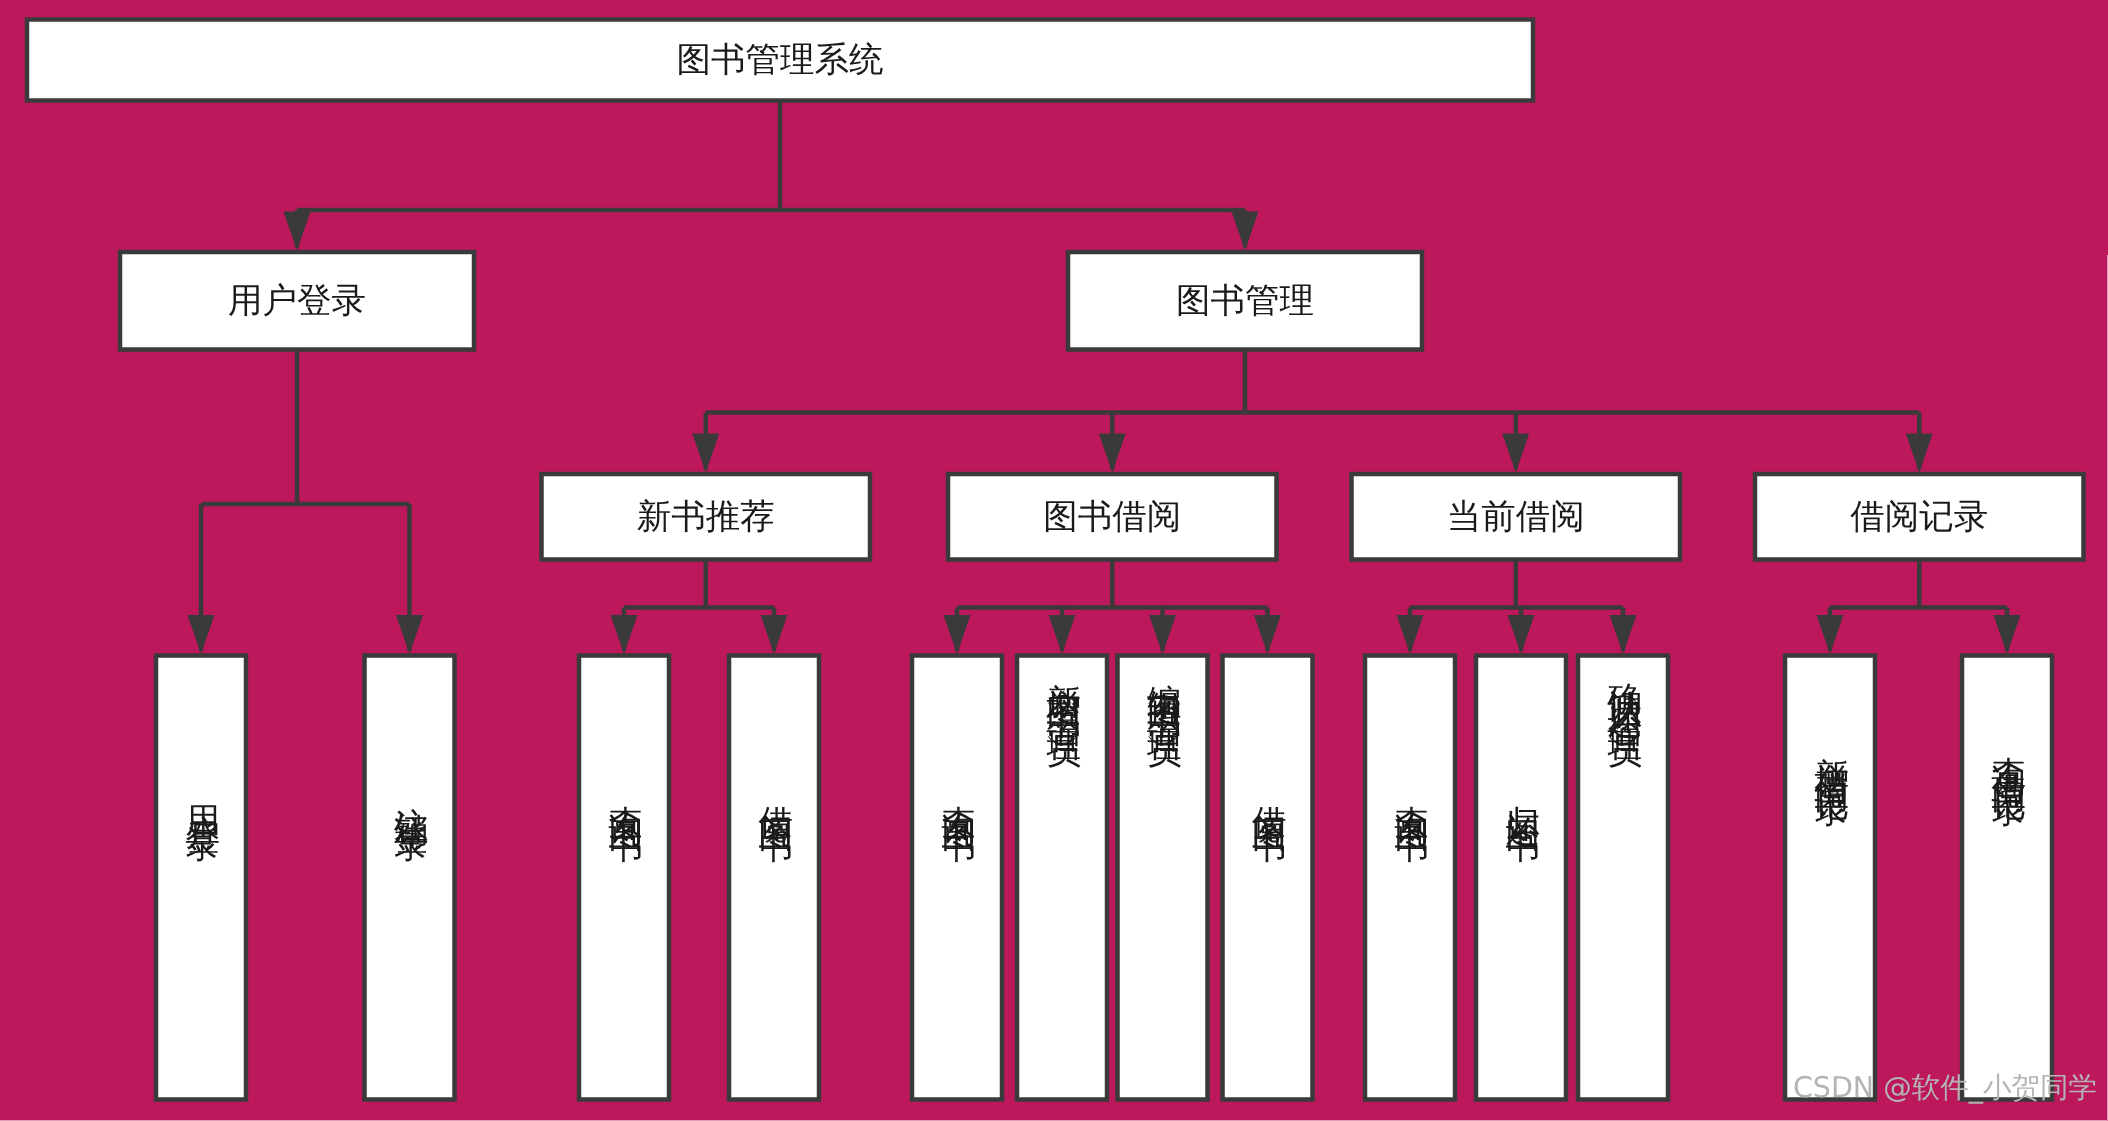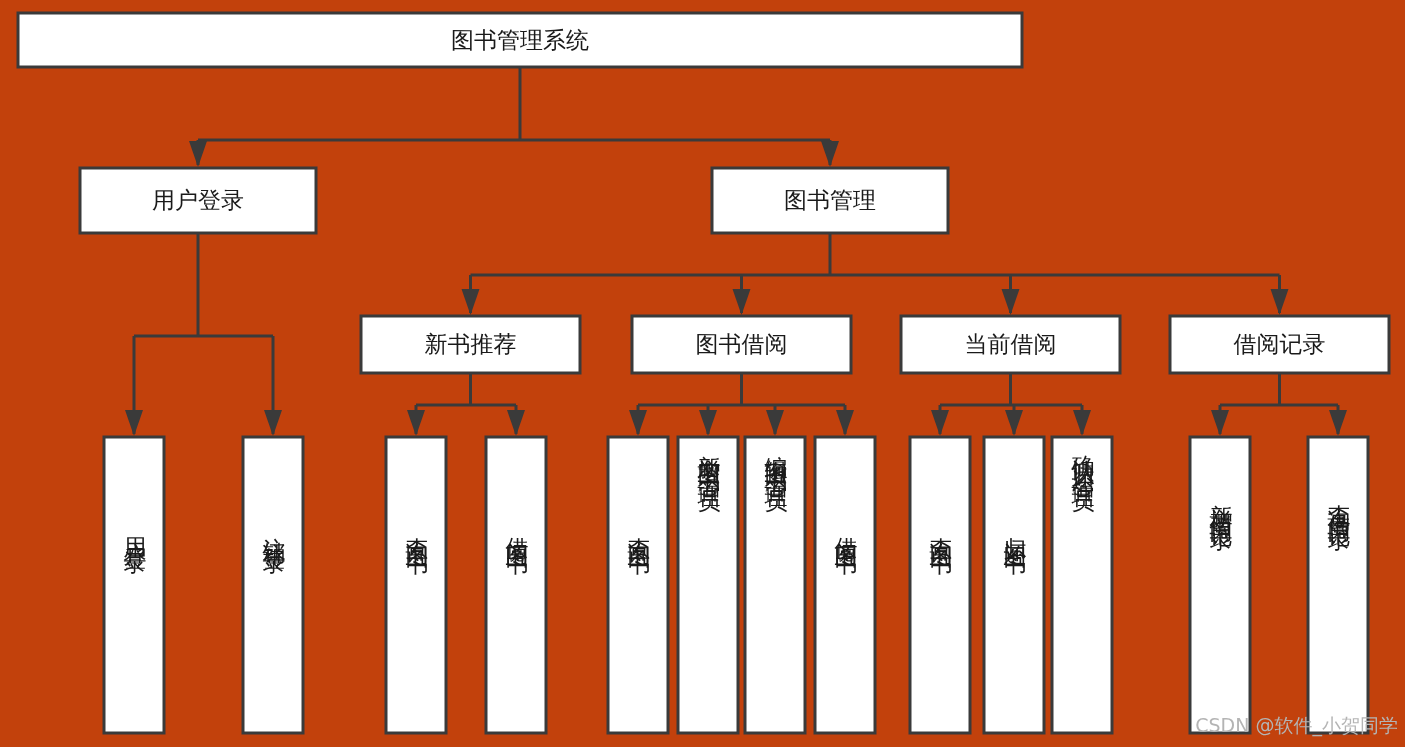--- a/index.html
+++ b/index.html
@@ -8,21 +8,21 @@
     padding: 0;
     background: #ffffff;
   }
   body {
     font-family: "DejaVu Sans", "Liberation Sans", sans-serif;
   }
   #diagram-root {
     position: relative;
     width: 1405px;
     height: 747px;
-    background: #c2410c;
+    background: #be185d;
     overflow: hidden;
   }
   svg.diagram-canvas {
     position: absolute;
     left: 0;
     top: 0;
     width: 1405px;
     height: 747px;
   }
   .node-box {

